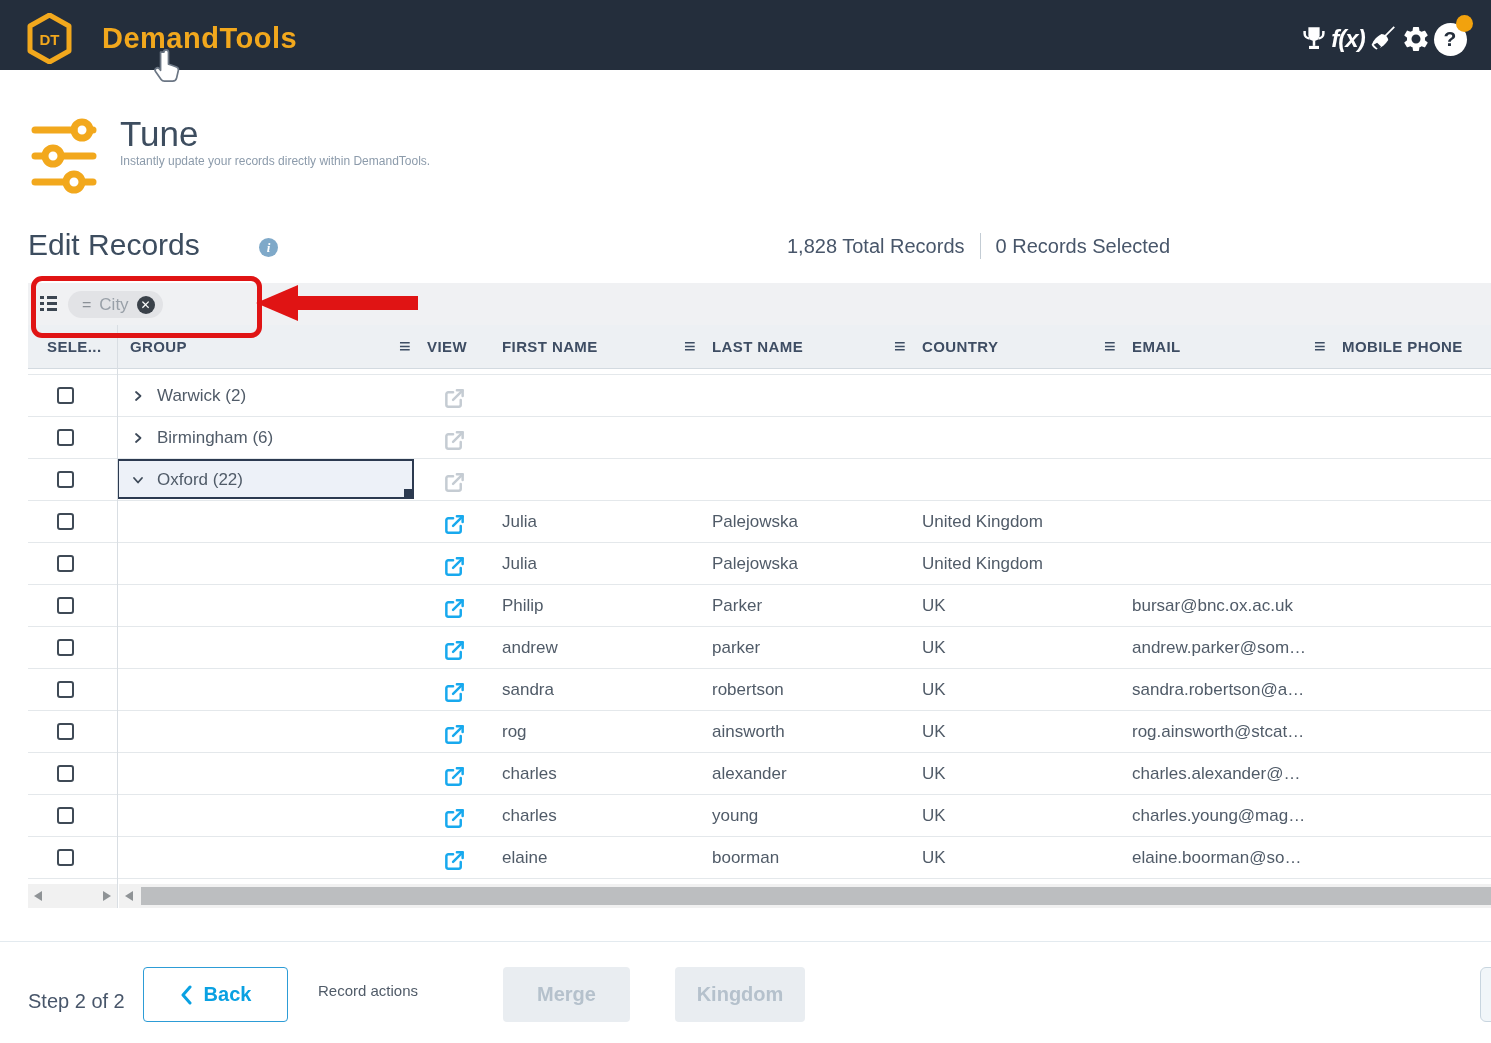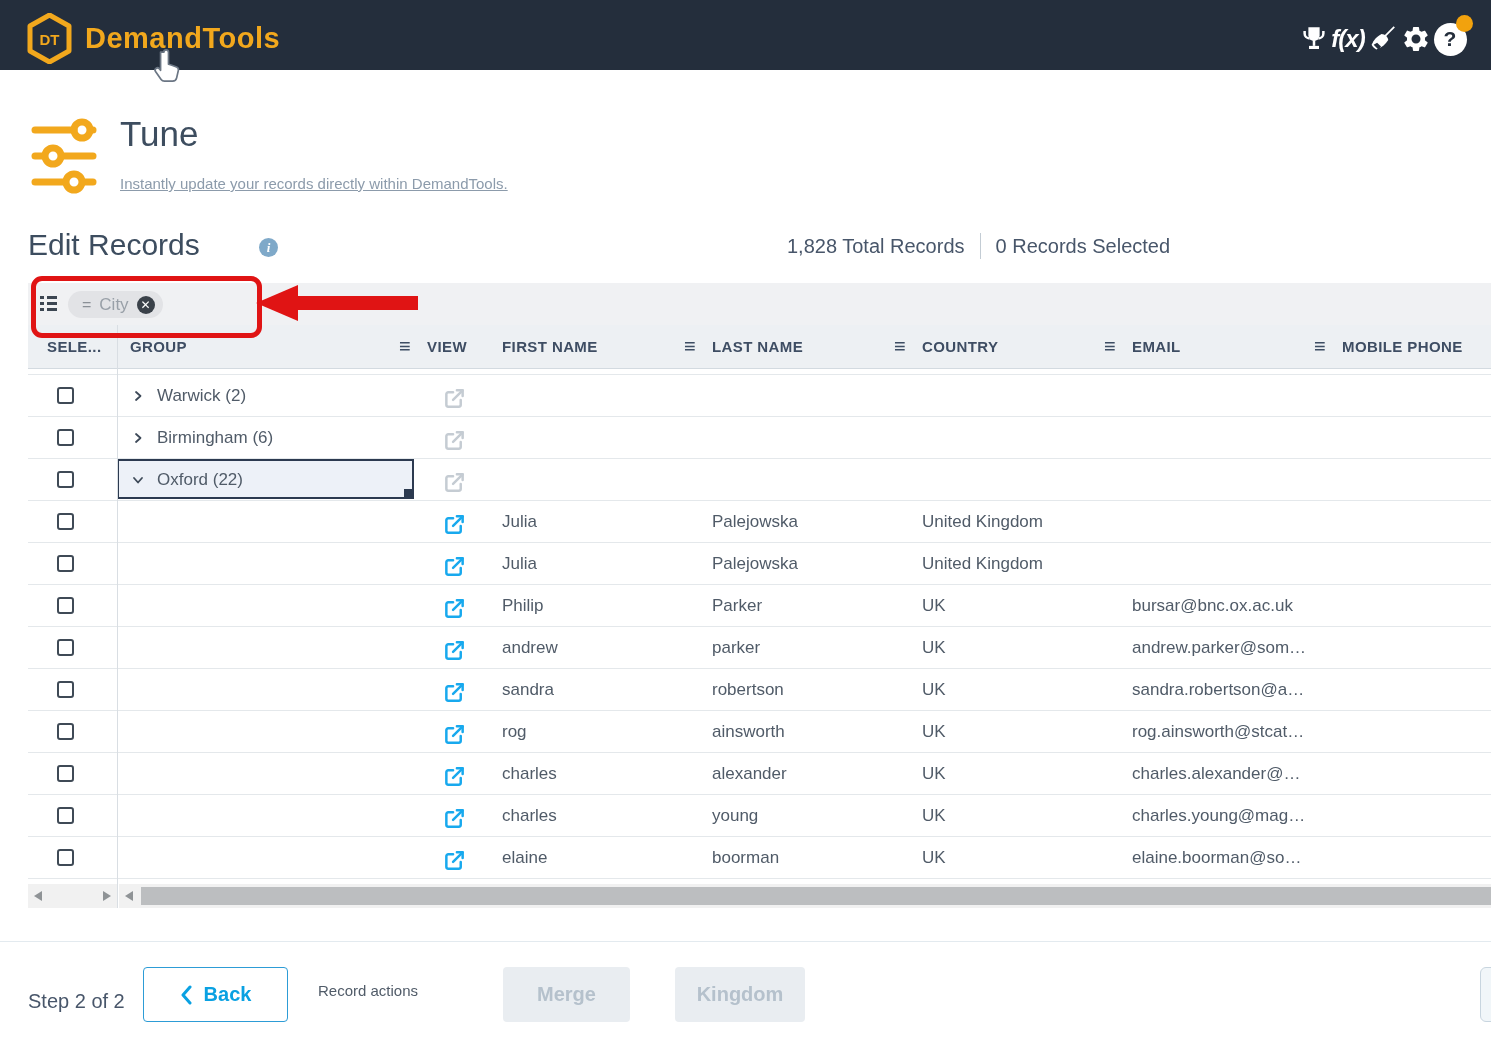--- a/index.html
+++ b/index.html
@@ -10,33 +10,33 @@
     --back-blue:#0AA1E2; --back-border:#2D9CD6; --disabled-bg:#E9EDF1; --disabled-text:#B5C1CC;
     --sel-border:#2C3A50; --sel-bg:#EDF1F8; --info:#7FA9C9; --divider:#D9DEE3;
   }
   html,body{margin:0;padding:0;background:#fff;}
   body{font-family:"Liberation Sans", sans-serif;}
   .canvas{position:relative;width:1491px;height:1043px;background:#fff;overflow:hidden;}
 
   
   .topbar{position:absolute;left:0;top:0;width:1491px;height:70px;background:var(--topbar);}
   .logo{position:absolute;left:26px;top:13px;display:flex;align-items:center;gap:12px;}
-  .brand{color:var(--gold);font-size:29px;font-weight:700;letter-spacing:.5px;}
+  .brand{color:var(--gold);font-size:29px;font-weight:700;letter-spacing:.5px;margin-left:17px;}
   .topbar-icons{position:absolute;right:24px;top:0;height:78px;display:flex;align-items:center;}
   .tb-icon{width:34px;height:34px;display:flex;align-items:center;justify-content:center;color:#fff;position:relative;}
   .fx-label{color:#fff;font-size:24px;font-weight:700;font-style:italic;letter-spacing:-1px;}
   .help-circle{width:33px;height:33px;border-radius:50%;background:#fff;color:var(--topbar);
     display:flex;align-items:center;justify-content:center;font-size:21px;font-weight:700;}
   .help-dot{position:absolute;right:-6px;top:-7px;width:17px;height:17px;border-radius:50%;background:#F2A20D;}
   .cursor{position:absolute;left:152px;top:48px;z-index:40;}
 
   
   .hero-icon{position:absolute;left:30px;top:116px;}
   .hero-title{position:absolute;left:120px;top:114px;font-size:35px;color:var(--heading);}
-  .hero-sub{position:absolute;left:120px;top:175px;font-size:15px;color:var(--subtitle);text-decoration:underline;}
+  .hero-sub{position:absolute;left:120px;top:154px;font-size:12px;color:var(--subtitle);}
 
   
   .page-title{position:absolute;left:28px;top:228px;font-size:30px;color:var(--heading);}
   .info-icon{position:absolute;left:259px;top:238px;width:19px;height:19px;border-radius:50%;background:var(--info);
     color:#fff;font-family:"Liberation Serif",serif;font-style:italic;font-weight:700;font-size:13px;
     display:flex;align-items:center;justify-content:center;}
   .records-info{position:absolute;left:787px;top:233px;display:flex;align-items:center;font-size:20px;color:var(--counts);}
   .records-info .sep{width:1px;height:26px;background:#C3CCD4;margin:0 15px;}
 
   

